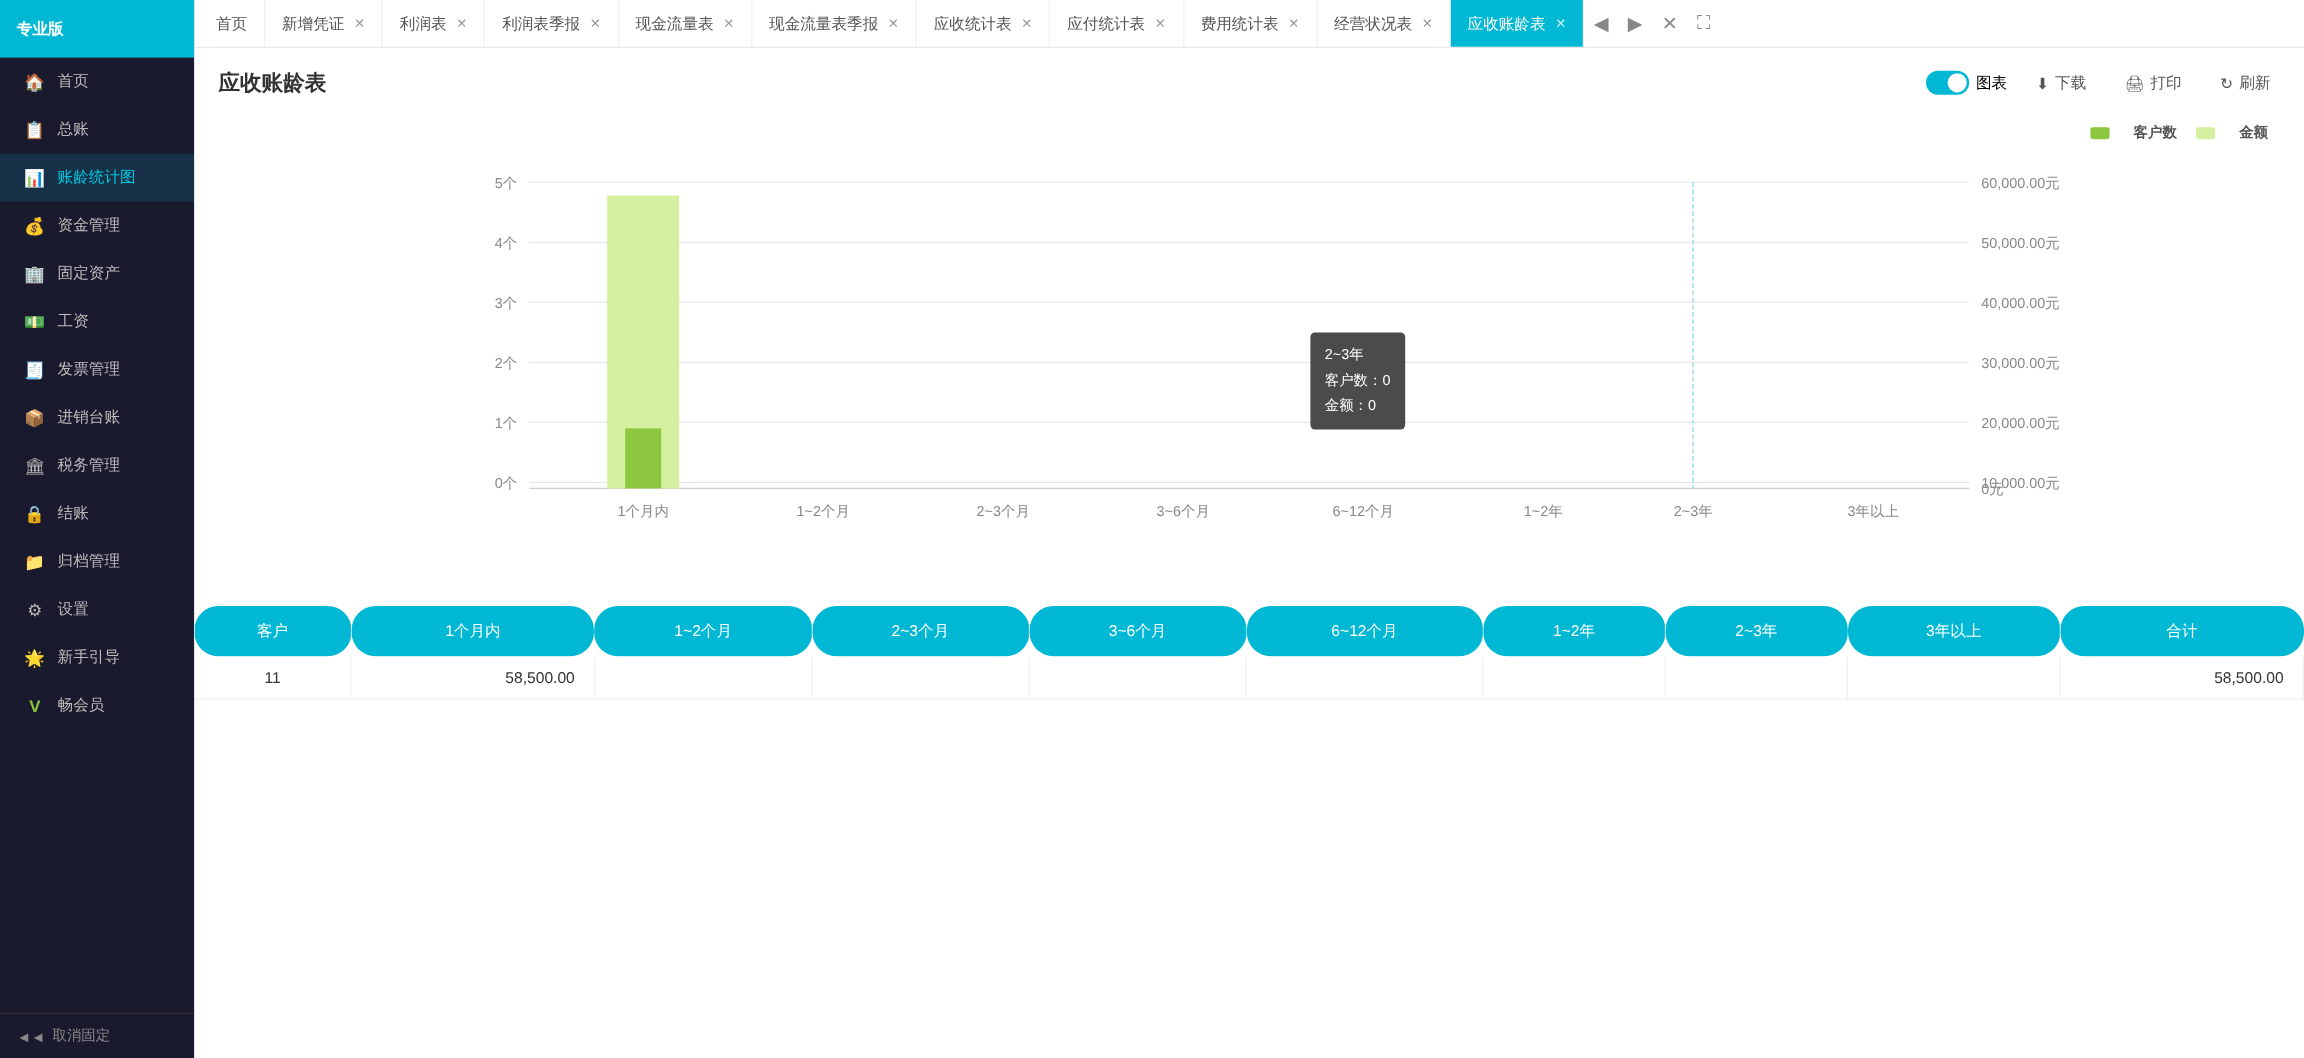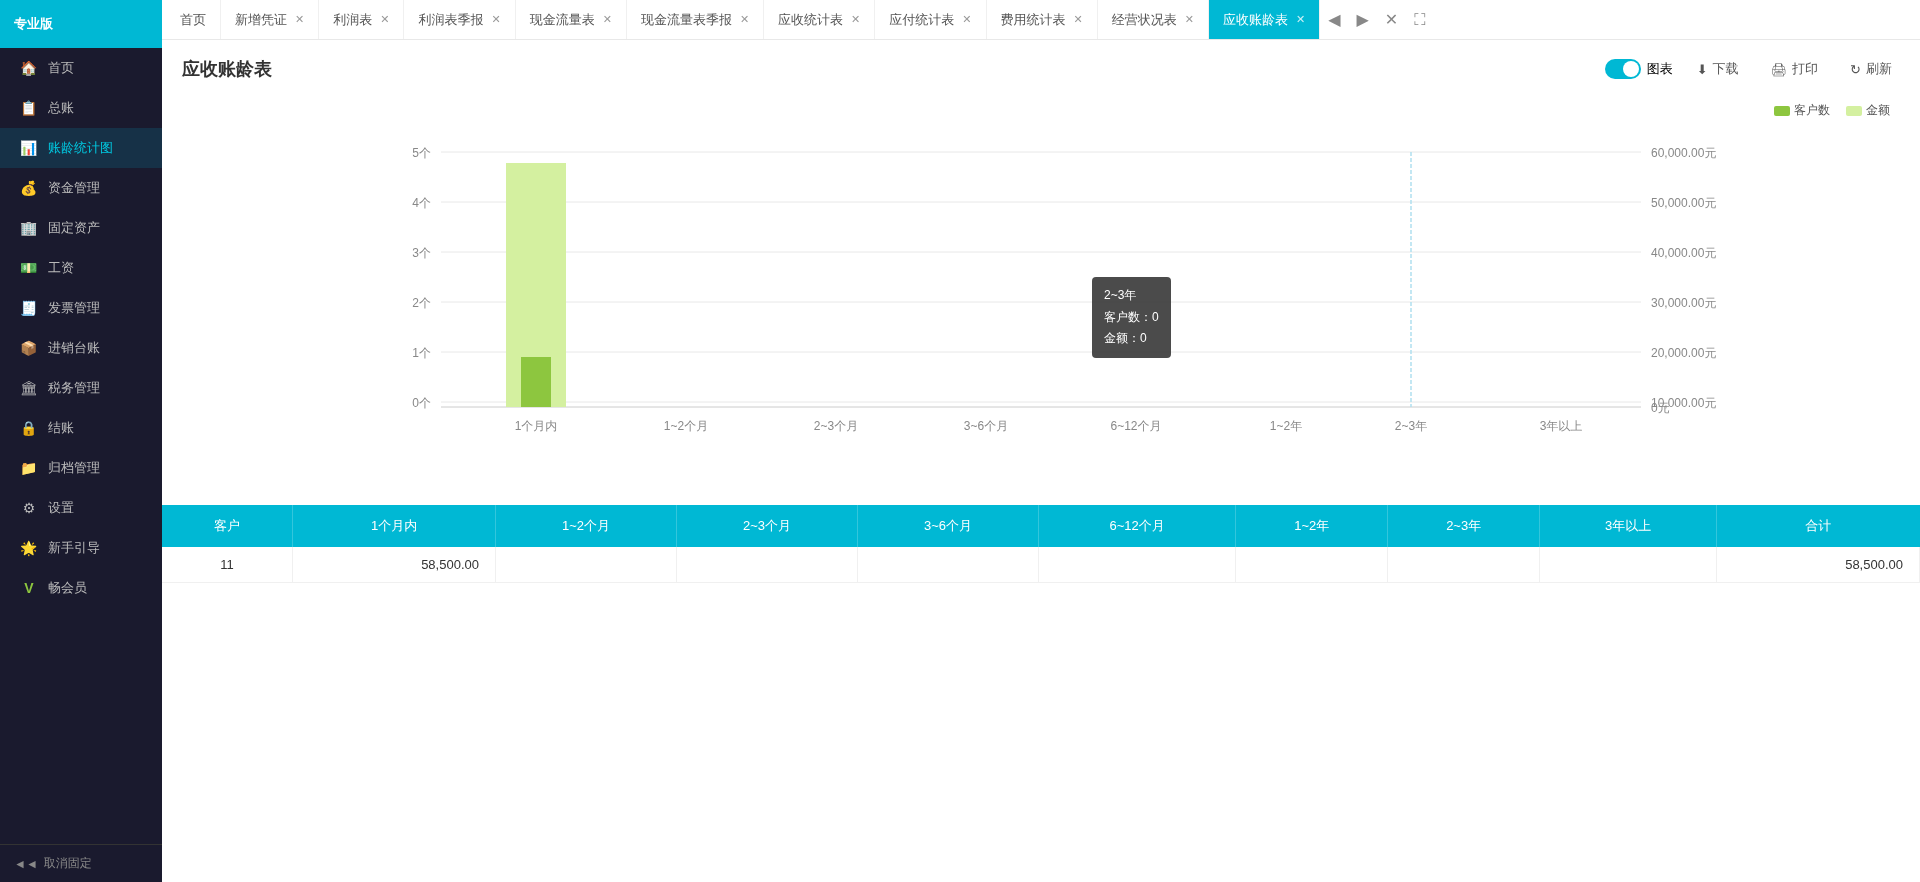--- a/index.html
+++ b/index.html
@@ -184,21 +184,22 @@
       top: 10px;
       display: flex;
       gap: 16px;
       font-size: 12px;
       color: #555;
       align-items: center;
     }
     .legend-item {
       display: flex;
       align-items: center;
-      gap: 4px;
+      gap: 20px;
+      font-weight: bold;
     }
     .legend-color {
       width: 16px;
       height: 10px;
       border-radius: 2px;
     }
 
     
     .chart-svg-wrap {
       position: relative;
@@ -217,20 +218,21 @@
     }
     .data-table thead tr {
       background: #00b8d4;
       color: white;
     }
     .data-table thead th {
       padding: 12px 16px;
       text-align: center;
       font-weight: normal;
       border-right: 1px solid rgba(255,255,255,0.2);
+      border-radius: 20px;
     }
     .data-table thead th:last-child { border-right: none; }
     .data-table tbody tr {
       border-bottom: 1px solid #f0f0f0;
     }
     .data-table tbody td {
       padding: 10px 16px;
       text-align: center;
       color: #333;
       border-right: 1px solid #f0f0f0;

